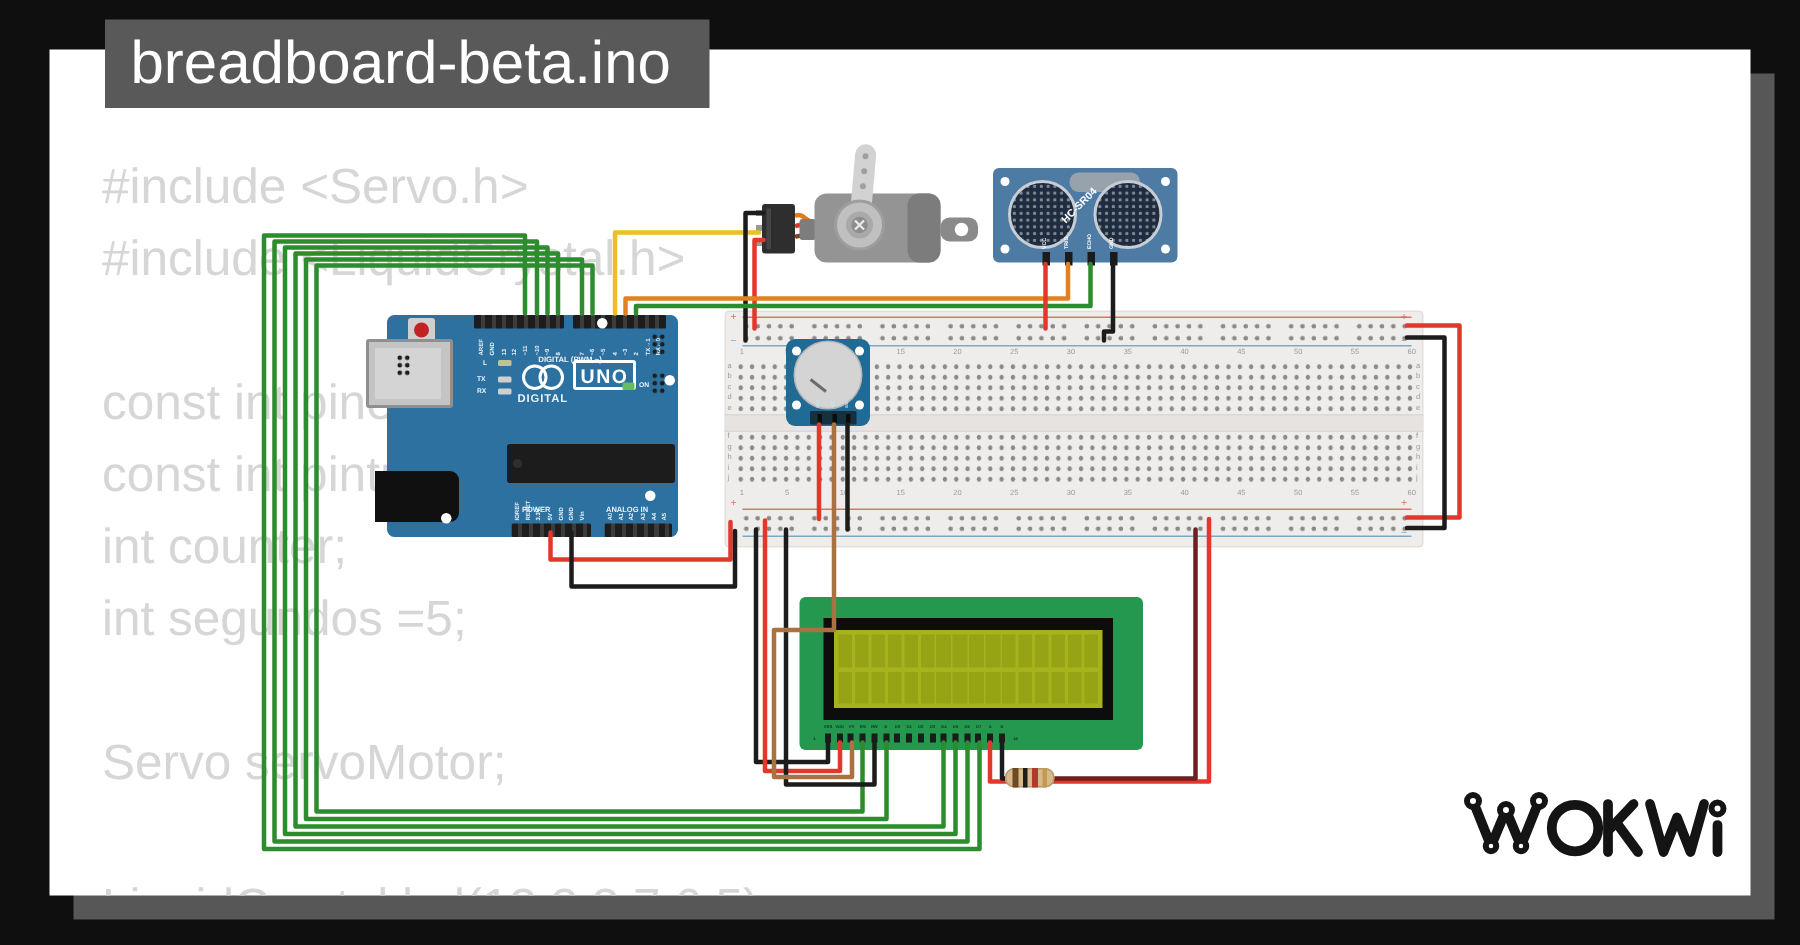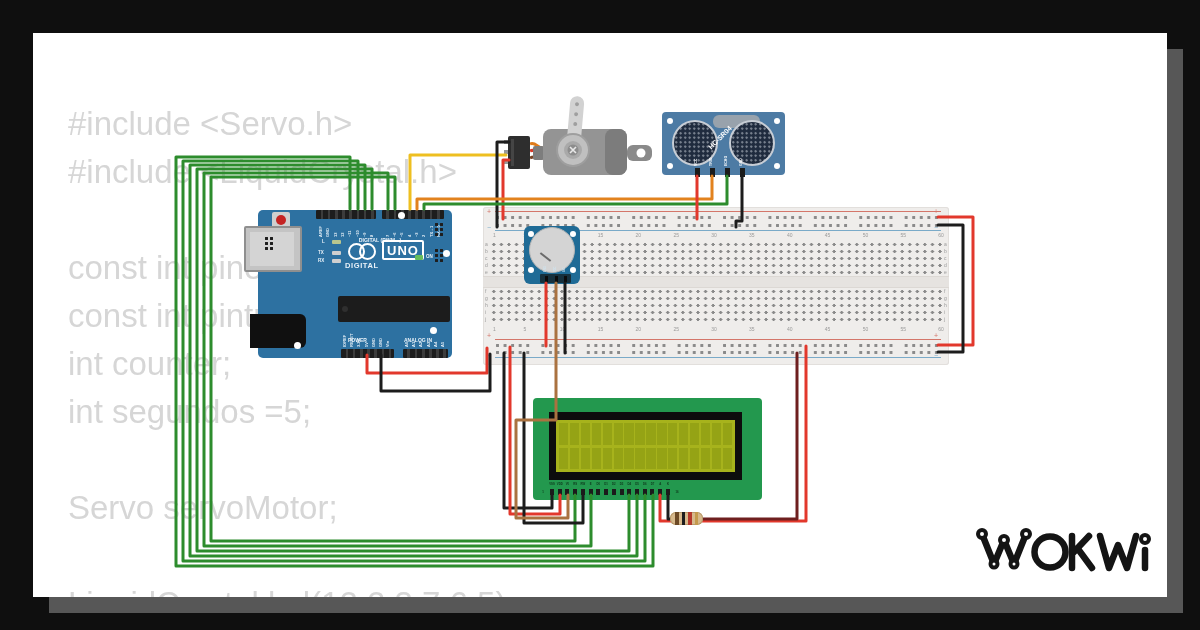--- a/index.html
+++ b/index.html
@@ -356,20 +356,23 @@
       <circle cx="26" cy="52" r="3.5" fill="#fff" stroke-width="4"></circle>
       <circle cx="46" cy="52" r="3.5" fill="#fff" stroke-width="4"></circle>
       <circle cx="82" cy="40" r="15.5"></circle>
       <path d="M104,24 L104,56 M104,42 L121,24 M110,37 L124,56"></path>
       <path d="M132,24 L141,56 L150,33 L159,56 L168,24"></path>
       <path d="M177,38 L177,56"></path>
       <circle cx="177" cy="27" r="4" fill="#fff" stroke-width="4"></circle>
     </g>
   </svg>
 
+  <div id="titlebox">
+    <span>breadboard-beta.ino</span>
+  </div>
 <div class="bb-txt" style="left: 488.5px; top: 233px; width: 12px; text-align: center; z-index: 4;">1</div>
     <div class="bb-txt" style="left: 488.5px; top: 327px; width: 12px; text-align: center; z-index: 4;">1</div>
     <div class="bb-txt" style="left: 518.78px; top: 233px; width: 12px; text-align: center; z-index: 4;">5</div>
     <div class="bb-txt" style="left: 518.78px; top: 327px; width: 12px; text-align: center; z-index: 4;">5</div>
     <div class="bb-txt" style="left: 556.63px; top: 233px; width: 12px; text-align: center; z-index: 4;">10</div>
     <div class="bb-txt" style="left: 556.63px; top: 327px; width: 12px; text-align: center; z-index: 4;">10</div>
     <div class="bb-txt" style="left: 594.48px; top: 233px; width: 12px; text-align: center; z-index: 4;">15</div>
     <div class="bb-txt" style="left: 594.48px; top: 327px; width: 12px; text-align: center; z-index: 4;">15</div>
     <div class="bb-txt" style="left: 632.33px; top: 233px; width: 12px; text-align: center; z-index: 4;">20</div>
     <div class="bb-txt" style="left: 632.33px; top: 327px; width: 12px; text-align: center; z-index: 4;">20</div>

